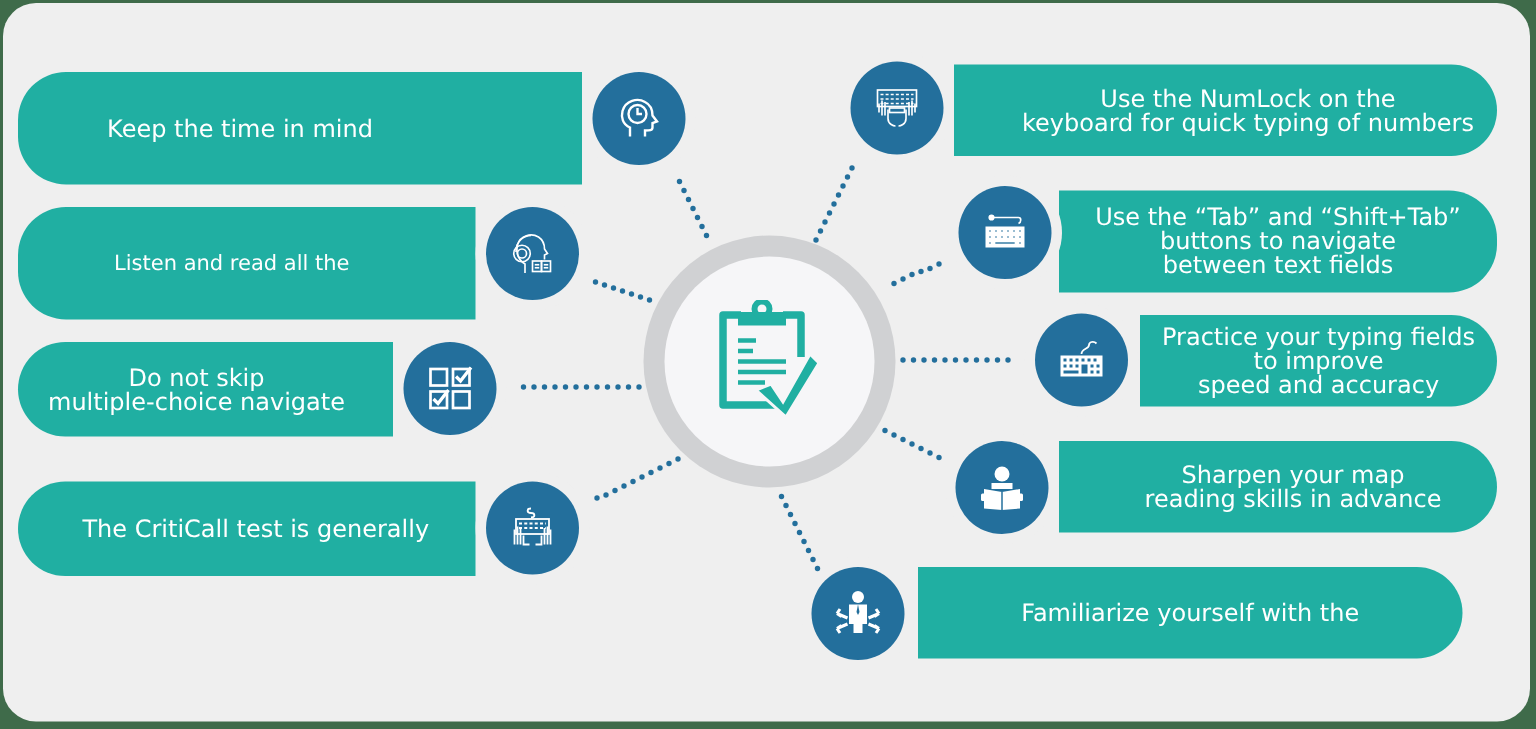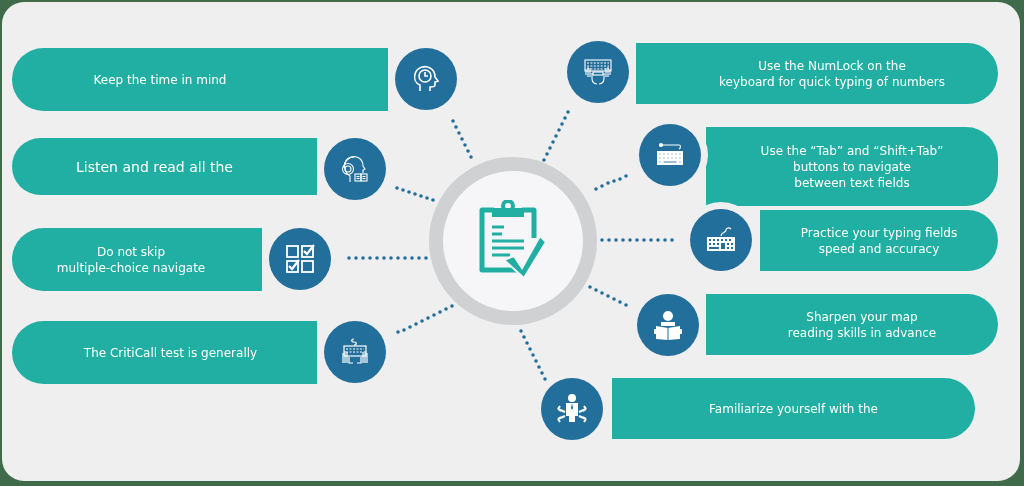--- a/index.html
+++ b/index.html
@@ -1,18 +1,18 @@
 <!DOCTYPE html>
 <html><head>
 <meta charset="utf-8">
 <style>
   html,body{margin:0;padding:0;}
   body{width:1024px;height:486px;background:#3f6b4a;position:relative;overflow:hidden;font-family:"DejaVu Sans","Liberation Sans",sans-serif;}
   .card{position:absolute;left:2px;top:2px;width:1018px;height:479px;background:#efefef;border-radius:22px;}
-  .pill{position:absolute;background:#20afa2;color:#fff;display:flex;align-items:center;justify-content:center;text-align:center;font-size:12px;line-height:16px;box-sizing:border-box;}
+  .pill{position:absolute;background:#20afa2;color:#fff;display:flex;align-items:center;justify-content:center;text-align:center;font-size:16px;line-height:16px;box-sizing:border-box;}
   .pill.left{border-radius:32px 0 0 32px;}
   .pill.right{border-radius:0 32px 32px 0;}
   .pill.big{font-size:14px;line-height:18px;}
   .notch{position:absolute;width:76px;height:76px;border-radius:50%;background:#efefef;}
   .icon{position:absolute;width:62px;height:62px;border-radius:50%;background:#236f9c;display:flex;align-items:center;justify-content:center;}
   .icon svg{width:34px;height:34px;}
   .dots{position:absolute;left:0;top:0;}
   .hub-outer{position:absolute;left:429px;top:157px;width:168px;height:168px;border-radius:50%;background:#d0d1d3;}
   .hub-inner{position:absolute;left:443px;top:171px;width:140px;height:140px;border-radius:50%;background:#f6f6f8;display:flex;align-items:center;justify-content:center;}
   .txt{display:block;}
@@ -145,37 +145,37 @@
       <line x1="14" y1="27" x2="26" y2="27"></line>
       <line x1="14" y1="34" x2="24" y2="34"></line>
       <line x1="14" y1="41" x2="46" y2="41"></line>
       <line x1="14" y1="48" x2="46" y2="48"></line>
       <line x1="14" y1="55" x2="32" y2="55"></line>
     </g>
     <path d="M26 60 L36 56 L44 68 L62 36 L68 42 L46 78 Z" fill="#20afa2" stroke="#f6f6f8" stroke-width="2"></path>
   </svg>
 </div>
 
-<div class="pill left" style="left:12px;top:48px;width:376px;height:63px;">
+<div class="pill left" style="left:12px;top:48px;width:376px;height:75px;">
   <div style="margin-right:80px;">
     <span class="txt">Keep the time in mind</span>
   </div>
 </div>
 <div class="notch" style="left:388px;top:41px;"></div>
 <div class="icon" style="left:395px;top:48px;">
   <svg viewBox="0 0 34 34">
       <g fill="none" stroke="#fff" stroke-width="1.6">
         <path d="M11 29 V23 C6 21 5 16 6 12 C8 5 16 3 21 6 C25 8 26 12 26 15 L29 19 L26 20 V23 C26 25 24 25 21 25 V29"></path>
         <circle cx="16" cy="14" r="6"></circle>
         <path d="M16 10 V14 H19"></path>
       </g>
     </svg>
 </div>
 
-<div class="pill left big" style="left:12px;top:138px;width:305px;height:57px;">
+<div class="pill left big" style="left:12px;top:138px;width:305px;height:75px;">
   <div style="margin-right:20px;">
     <span class="txt">Listen and read all the</span>
   </div>
 </div>
 <div class="notch" style="left:317px;top:131px;"></div>
 <div class="icon" style="left:324px;top:138px;">
   <svg viewBox="0 0 34 34">
       <g fill="none" stroke="#fff" stroke-width="1.1">
         <path d="M12 30 V24 C7 21 6 16 7 11 C9 5 16 3 21 6 C24 8 25 11 25 14 L27 17 L25 18 V21"></path>
         <path d="M6 16 C6 8 12 5 16 5"></path>
@@ -244,21 +244,21 @@
         <line x1="6" y1="8" x2="28" y2="8" stroke-dasharray="2 1.4"></line>
         <line x1="6" y1="11" x2="28" y2="11" stroke-dasharray="2 1.4"></line>
         <line x1="6" y1="14" x2="28" y2="14" stroke-dasharray="2 1.4"></line>
         <path d="M5 20 V14 M7 22 V12 M9 22 V13 M11 18 V24 C11 28 15 29 16 29"></path>
         <path d="M29 20 V14 M27 22 V12 M25 22 V13 M23 18 V24 C23 28 19 29 18 29"></path>
         <rect x="12" y="17" width="10" height="3"></rect>
       </g>
     </svg>
 </div>
 
-<div class="pill right" style="left:706px;top:127px;width:292px;height:79px;">
+<div class="pill right" style="left:706px;top:127px;width:292px;height:68px;">
   <div style="margin-left:0px;">
     <span class="txt">Use the “Tab” and “Shift+Tab”</span>
     <span class="txt">buttons to navigate</span>
     <span class="txt">between text fields</span>
   </div>
 </div>
 <div class="notch" style="left:632px;top:117px;"></div>
 <div class="icon" style="left:639px;top:124px;">
   <svg viewBox="0 0 34 34">
       <g fill="none" stroke="#fff" stroke-width="1.1">
@@ -282,20 +282,21 @@
           <rect x="10" y="23" width="14" height="2"></rect>
           <rect x="26" y="23" width="2" height="2"></rect>
         </g>
       </g>
     </svg>
 </div>
 
 <div class="pill right" style="left:760px;top:210px;width:238px;height:61px;">
   <div>
     <span class="txt">Practice your typing fields</span>
+    <span class="txt">to improve</span>
     <span class="txt">speed and accuracy</span>
   </div>
 </div>
 <div class="notch" style="left:683px;top:202px;"></div>
 <div class="icon" style="left:690px;top:209px;">
   <svg viewBox="0 0 34 34">
       <path d="M17 13 C17 9 22 10 22 7 C22 5 25 4 27 6" fill="none" stroke="#fff" stroke-width="1.2"></path>
       <rect x="3" y="14" width="28" height="14" fill="#fff"></rect>
       <g fill="#236f9c">
         <rect x="5" y="16" width="2" height="2"></rect>

